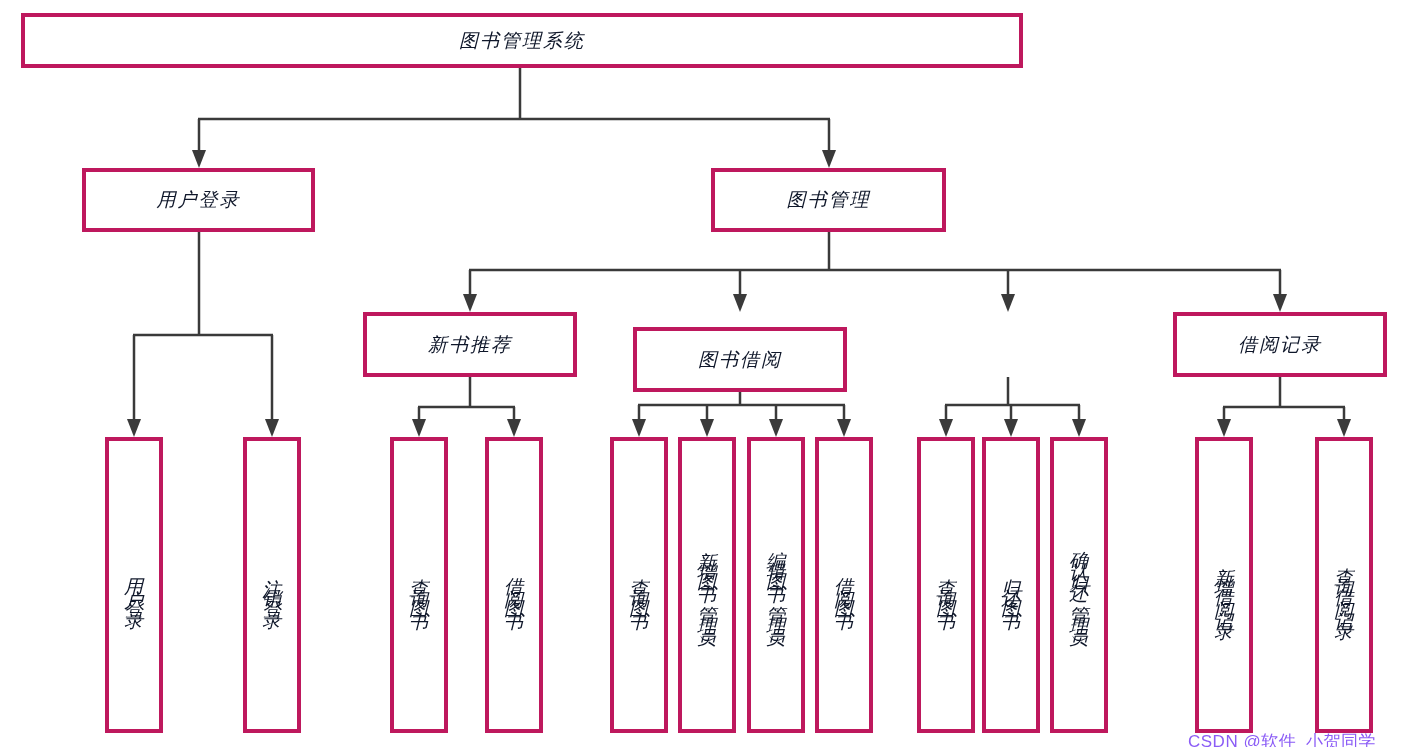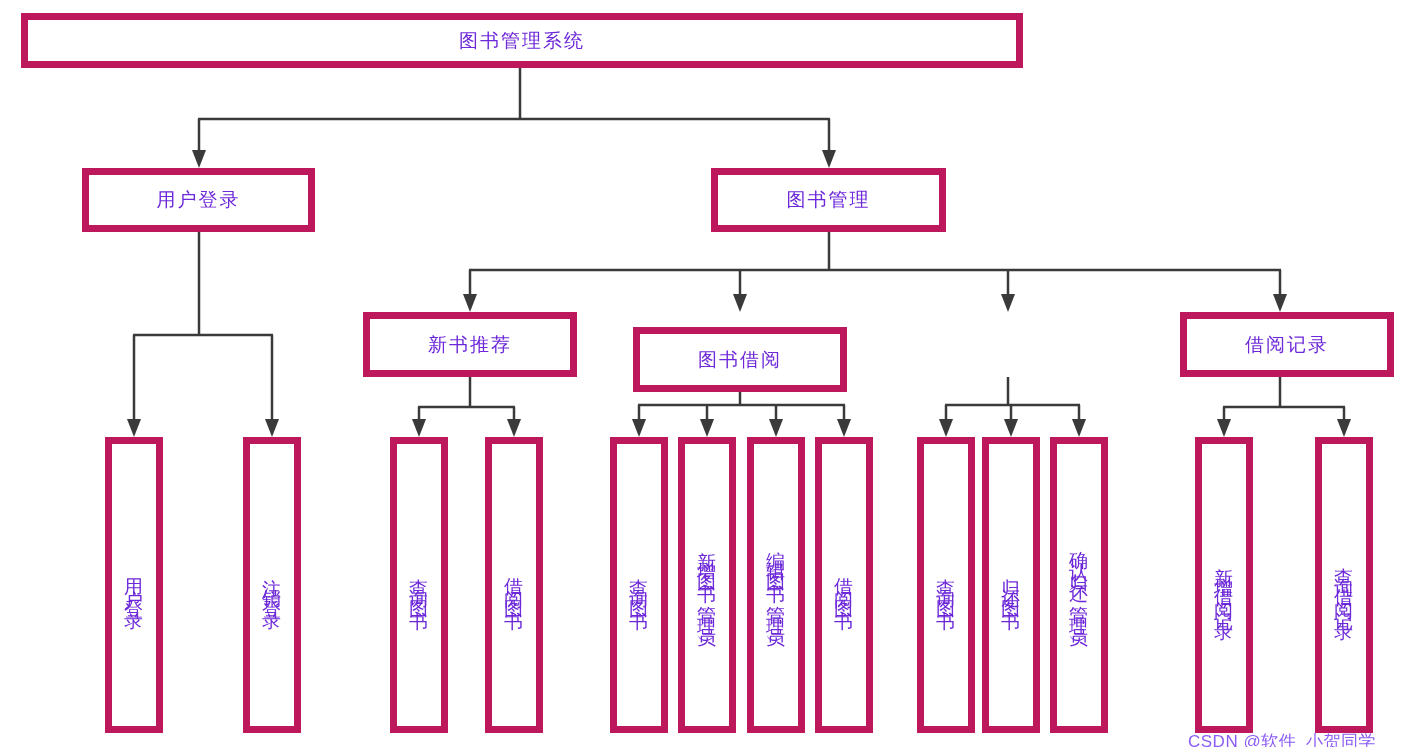--- a/index.html
+++ b/index.html
@@ -28,27 +28,28 @@
     stroke-width: 2.5;
     fill: none;
   }
   svg.wires polygon {
     fill: #3a3a3a;
     stroke: none;
   }
   .box {
     position: absolute;
     box-sizing: border-box;
-    border: 7px solid #be185d;
+    border: 4px solid #be185d;
     background: #ffffff;
     display: flex;
     align-items: center;
     justify-content: center;
-    color: #6d28d9;
+    color: #0f172a;
     z-index: 2;
+    font-style: italic;
   }
   .hbox {
     font-size: 19px;
     letter-spacing: 2px;
     white-space: nowrap;
   }
   .vbox span {
     display: block;
     writing-mode: vertical-rl;
     text-orientation: mixed;
@@ -57,21 +58,21 @@
     letter-spacing: 11px;
     white-space: nowrap;
   }
   
   .b-root   { left: 21px;   top: 13px;  width: 1002px; height: 55px; }
   .b-login  { left: 82px;   top: 168px; width: 233px;  height: 64px; }
   .b-mgmt   { left: 711px;  top: 168px; width: 235px;  height: 64px; }
   .b-nb     { left: 363px;  top: 312px; width: 214px;  height: 65px; }
   .b-bb     { left: 633px;  top: 312px; width: 214px;  height: 65px; margin-top: 15px; }
   .b-cb     { left: 901px;  top: 312px; width: 214px;  height: 65px; }
-  .b-br     { left: 1173px; top: 312px; width: 214px;  height: 65px; margin-left: 7px; }
+  .b-br     { left: 1173px; top: 312px; width: 214px;  height: 65px; }
   .leaf     { top: 437px; width: 58px; height: 296px; }
   .l-1  { left: 105px; }
   .l-2  { left: 243px; }
   .l-3  { left: 390px; }
   .l-4  { left: 485px; }
   .l-5  { left: 610px; }
   .l-6  { left: 678px; }
   .l-7  { left: 747px; }
   .l-8  { left: 815px; }
   .l-9  { left: 917px; }

